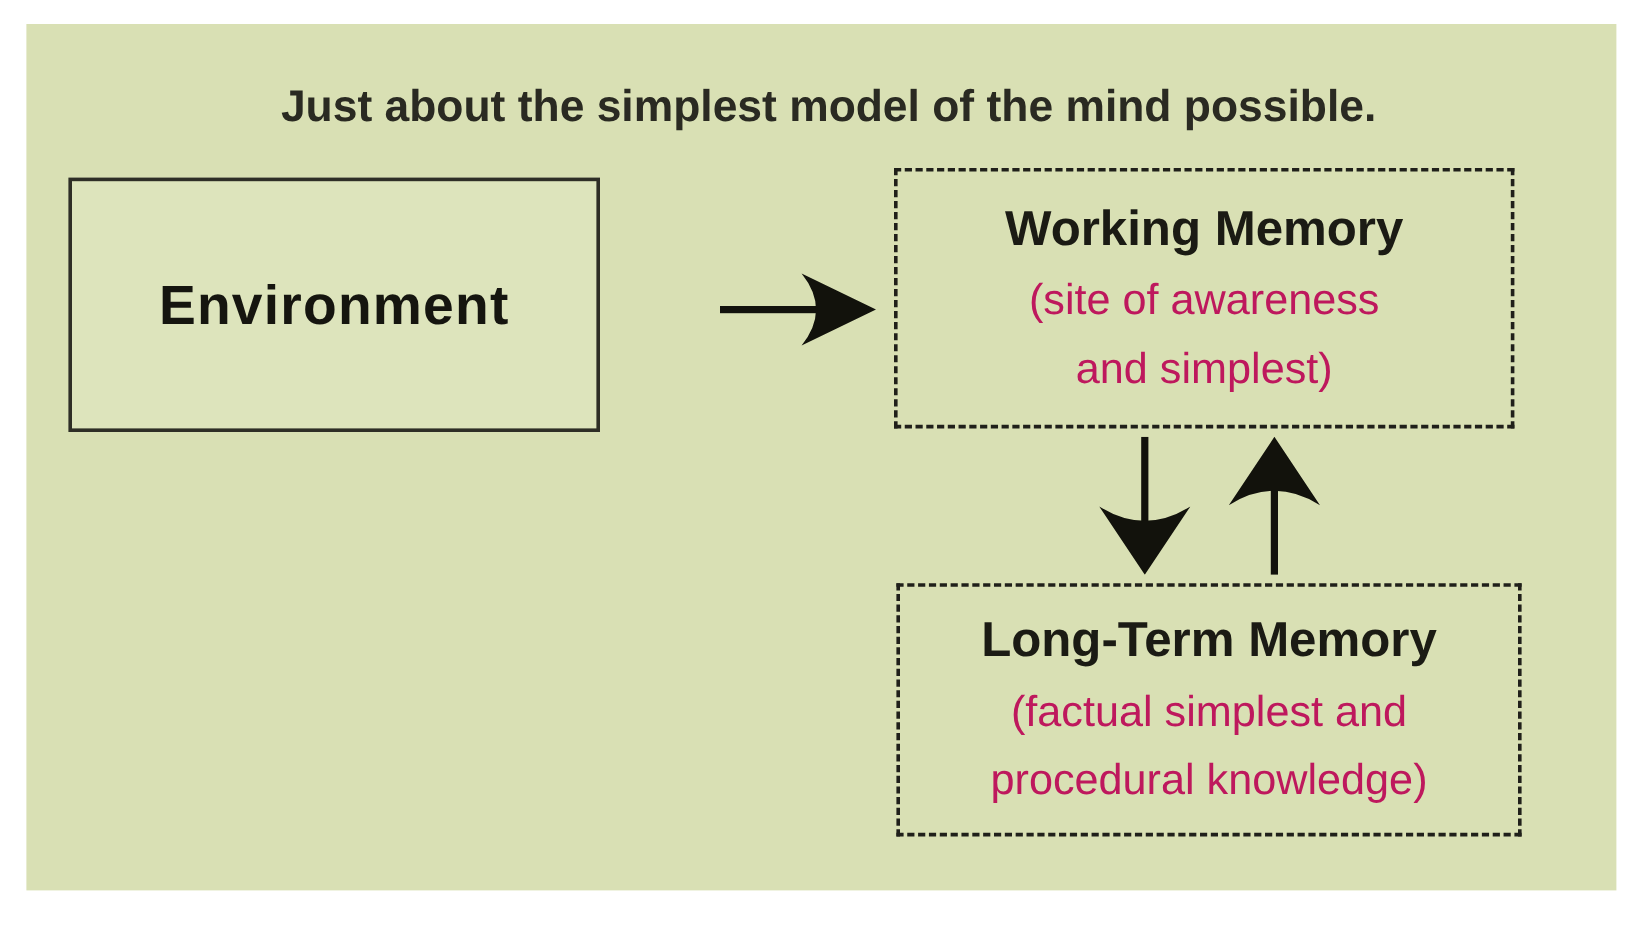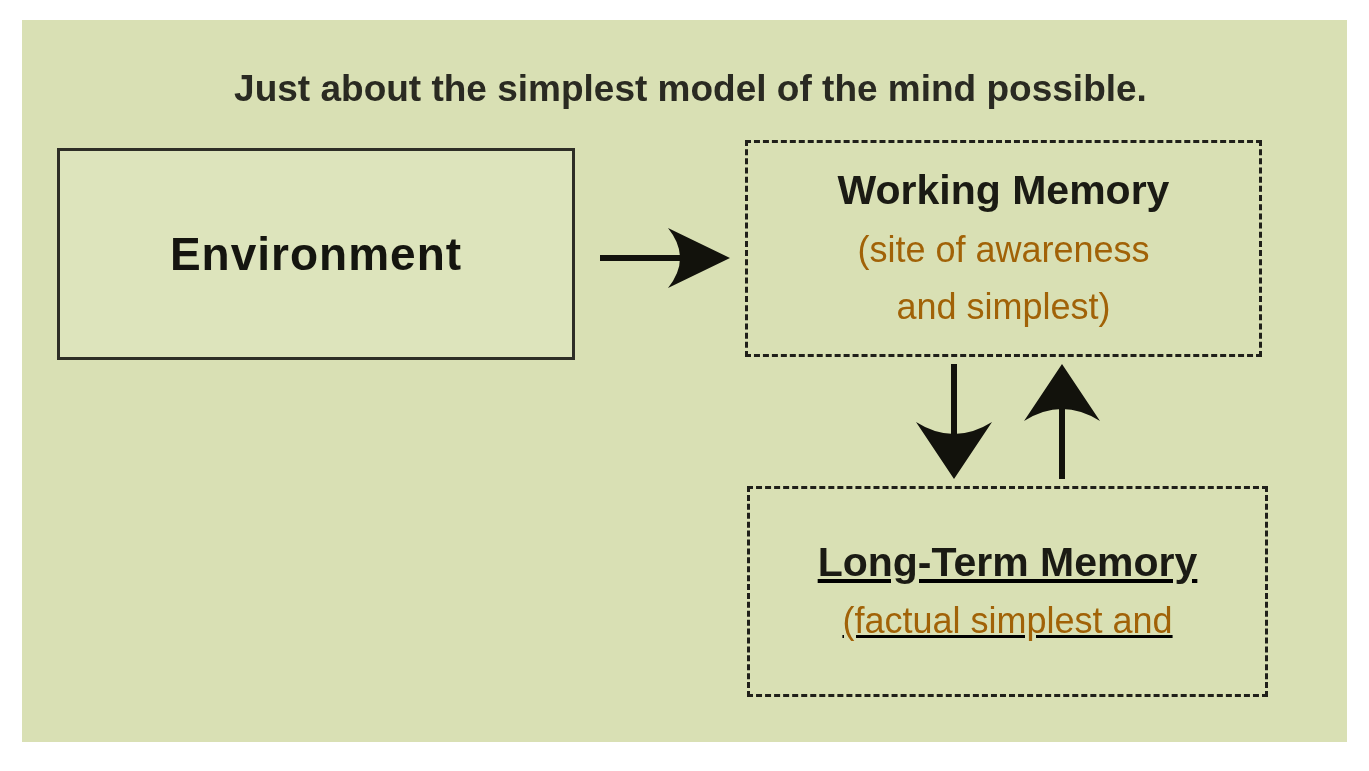--- a/index.html
+++ b/index.html
@@ -40,21 +40,21 @@
     display: flex;
     flex-direction: column;
     justify-content: center;
     align-items: center;
     text-align: center;
     box-sizing: border-box;
   }
   .env-box {
     left: 35px;
     top: 128px;
-    width: 518px;
+    width: 443px;
     height: 212px;
     border: 3px solid #2e2e26;
     background: #dde4bc;
   }
   .env-label {
     font-size: 46px;
     font-weight: 900;
     color: #15150f;
     letter-spacing: 1px;
   }
@@ -67,32 +67,31 @@
     left: 723px;
     top: 120px;
     width: 517px;
     height: 217px;
   }
   .ltm-box {
     left: 725px;
     top: 466px;
     width: 521px;
     height: 211px;
-    text-decoration: underline;
   }
   .node-title {
     font-size: 41px;
     font-weight: 800;
     color: #1b1b14;
     line-height: 1.45;
   }
   .node-sub {
     font-size: 36px;
     font-weight: 400;
-    color: #a16207;
+    color: #be185d;
     line-height: 1.6;
   }
   .arrow {
     position: absolute;
   }
   .arrow path, .arrow rect {
     fill: #12120c;
   }
 </style>
 </head>
@@ -124,16 +123,17 @@
     </svg>
 
     <svg class="arrow" style="left:1002px; top:344px;" width="76" height="115" viewBox="0 0 76 115" aria-hidden="true">
       <rect x="35" y="35" width="6" height="80"></rect>
       <path d="M38 0 L0 57 Q38 33 76 57 Z"></path>
     </svg>
 
     <div class="node dashed-box ltm-box">
       <div class="node-title">Long-Term Memory</div>
       <div class="node-sub">(factual simplest and</div>
+      <div class="node-sub">procedural knowledge)</div>
     </div>
 
   </div>
 </div>
 
 </body></html>

